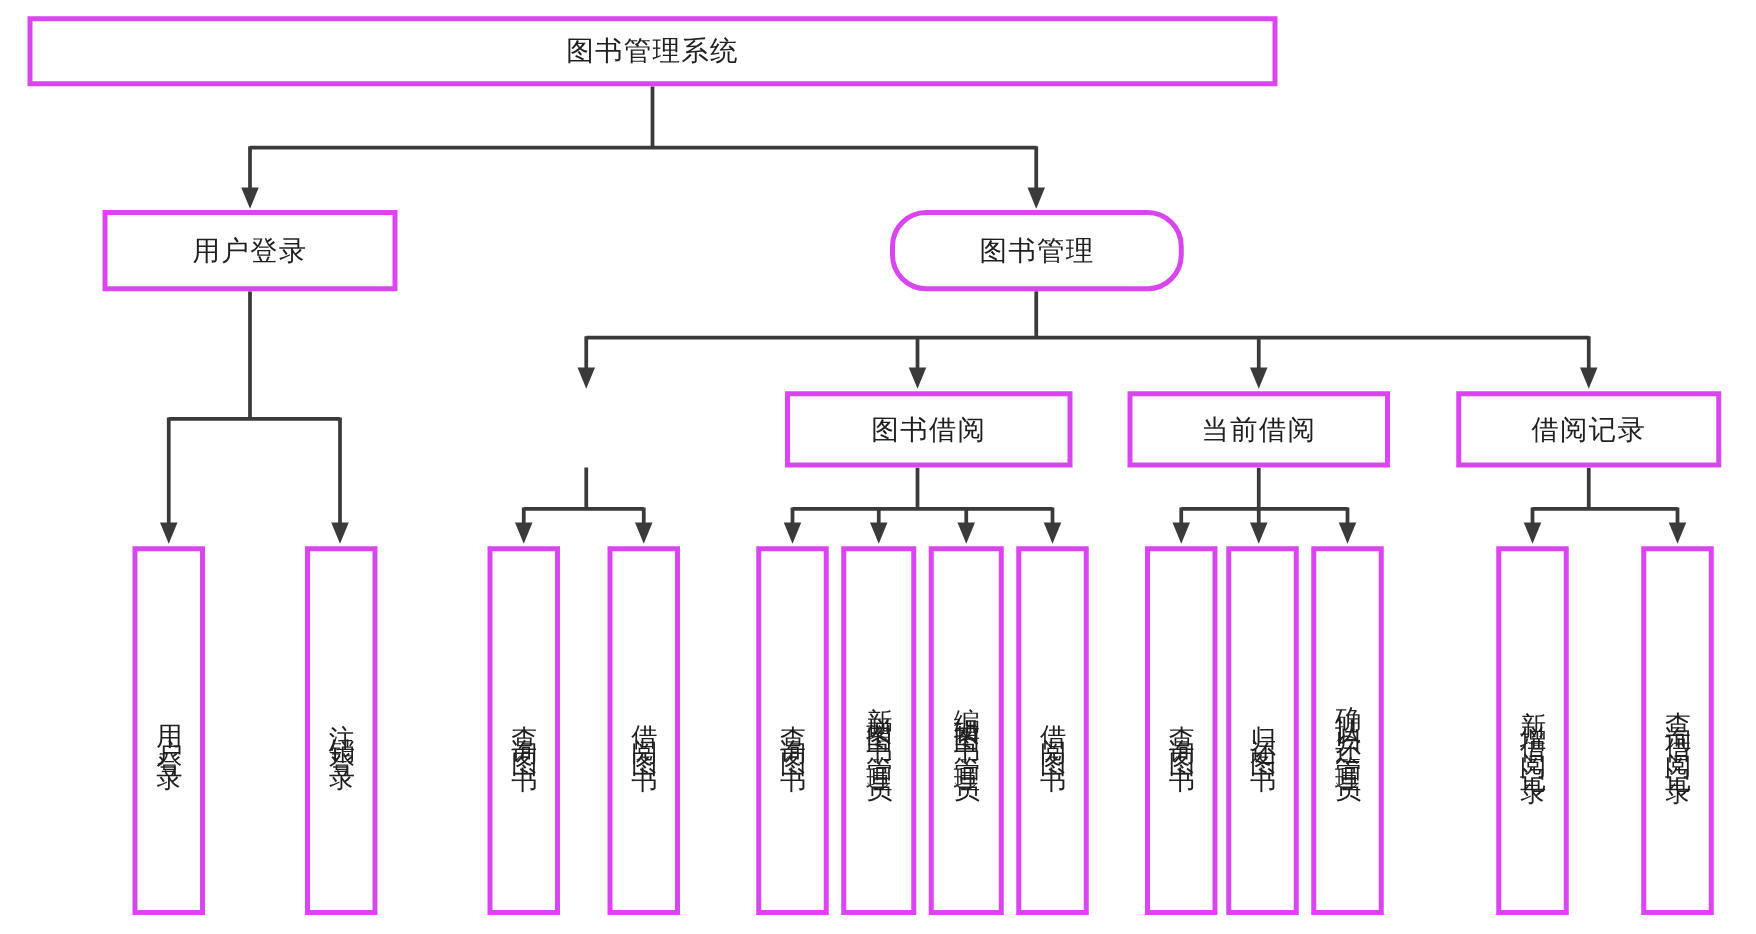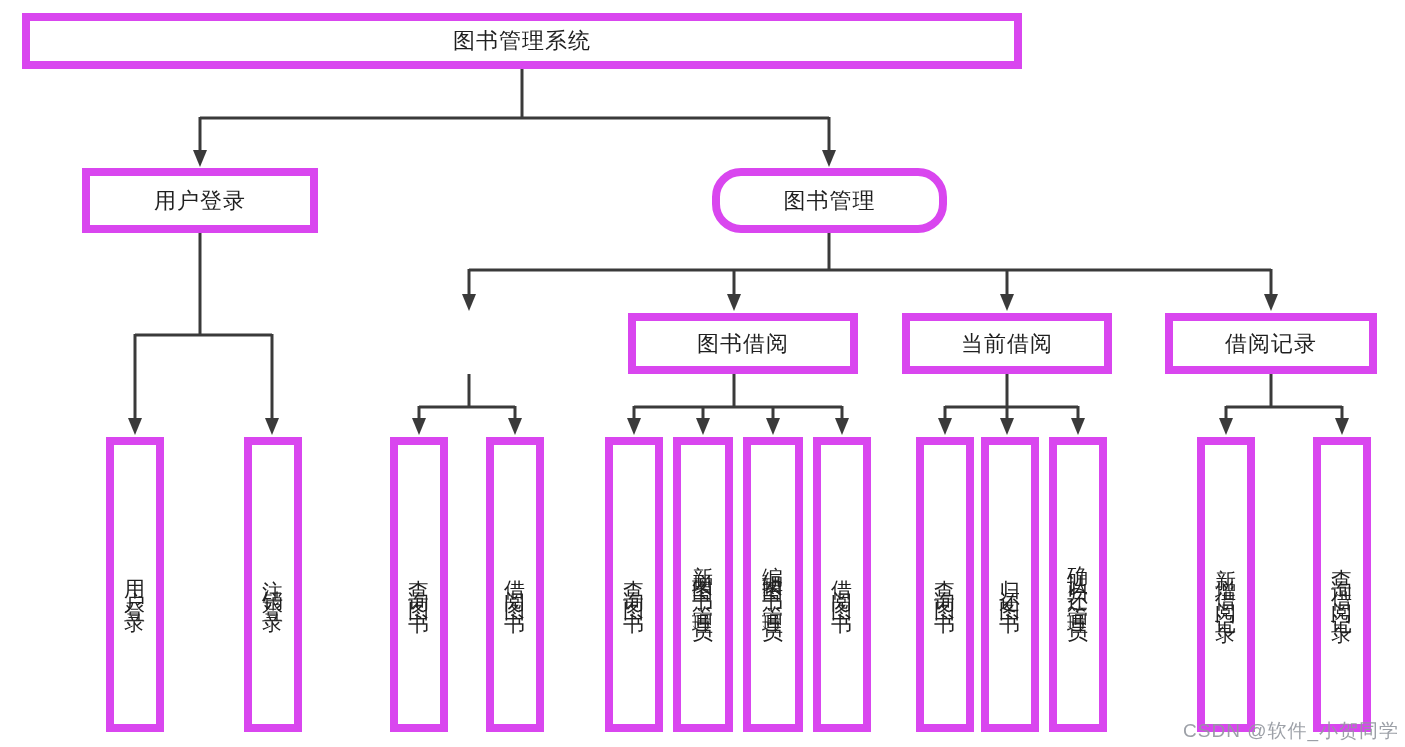--- a/index.html
+++ b/index.html
@@ -9,21 +9,21 @@
     background:#ffffff;
     overflow:hidden;
     font-family:"Liberation Sans", sans-serif;
     color:#1f1f1f;
   }
   #connectors { position:absolute; left:0; top:0; width:1405px; height:747px; }
   .box {
     position:absolute;
     box-sizing:border-box;
     background:#ffffff;
-    border:8px solid #d946ef;
+    border:4px solid #d946ef;
     display:flex;
     align-items:center;
     justify-content:center;
     overflow:hidden;
   }
   .hlabel { font-size:22px; letter-spacing:1px; white-space:nowrap; }
   .vlabel {
     writing-mode:vertical-rl;
     text-orientation:mixed;
     font-size:21px;
@@ -171,15 +171,14 @@
     <span class="vlabel tight">确认归还（管理员）</span>
   </div>
 
   <div class="box" style="left:1197px; top:437px; width:58px; height:295px;">
     <span class="vlabel">新增借阅记录</span>
   </div>
   <div class="box" style="left:1313px; top:437px; width:58px; height:295px;">
     <span class="vlabel">查询借阅记录</span>
   </div>
 
-  <div id="watermark">CSDN @软件_小贺同学</div>
 
 </div>
 
 </body></html>

